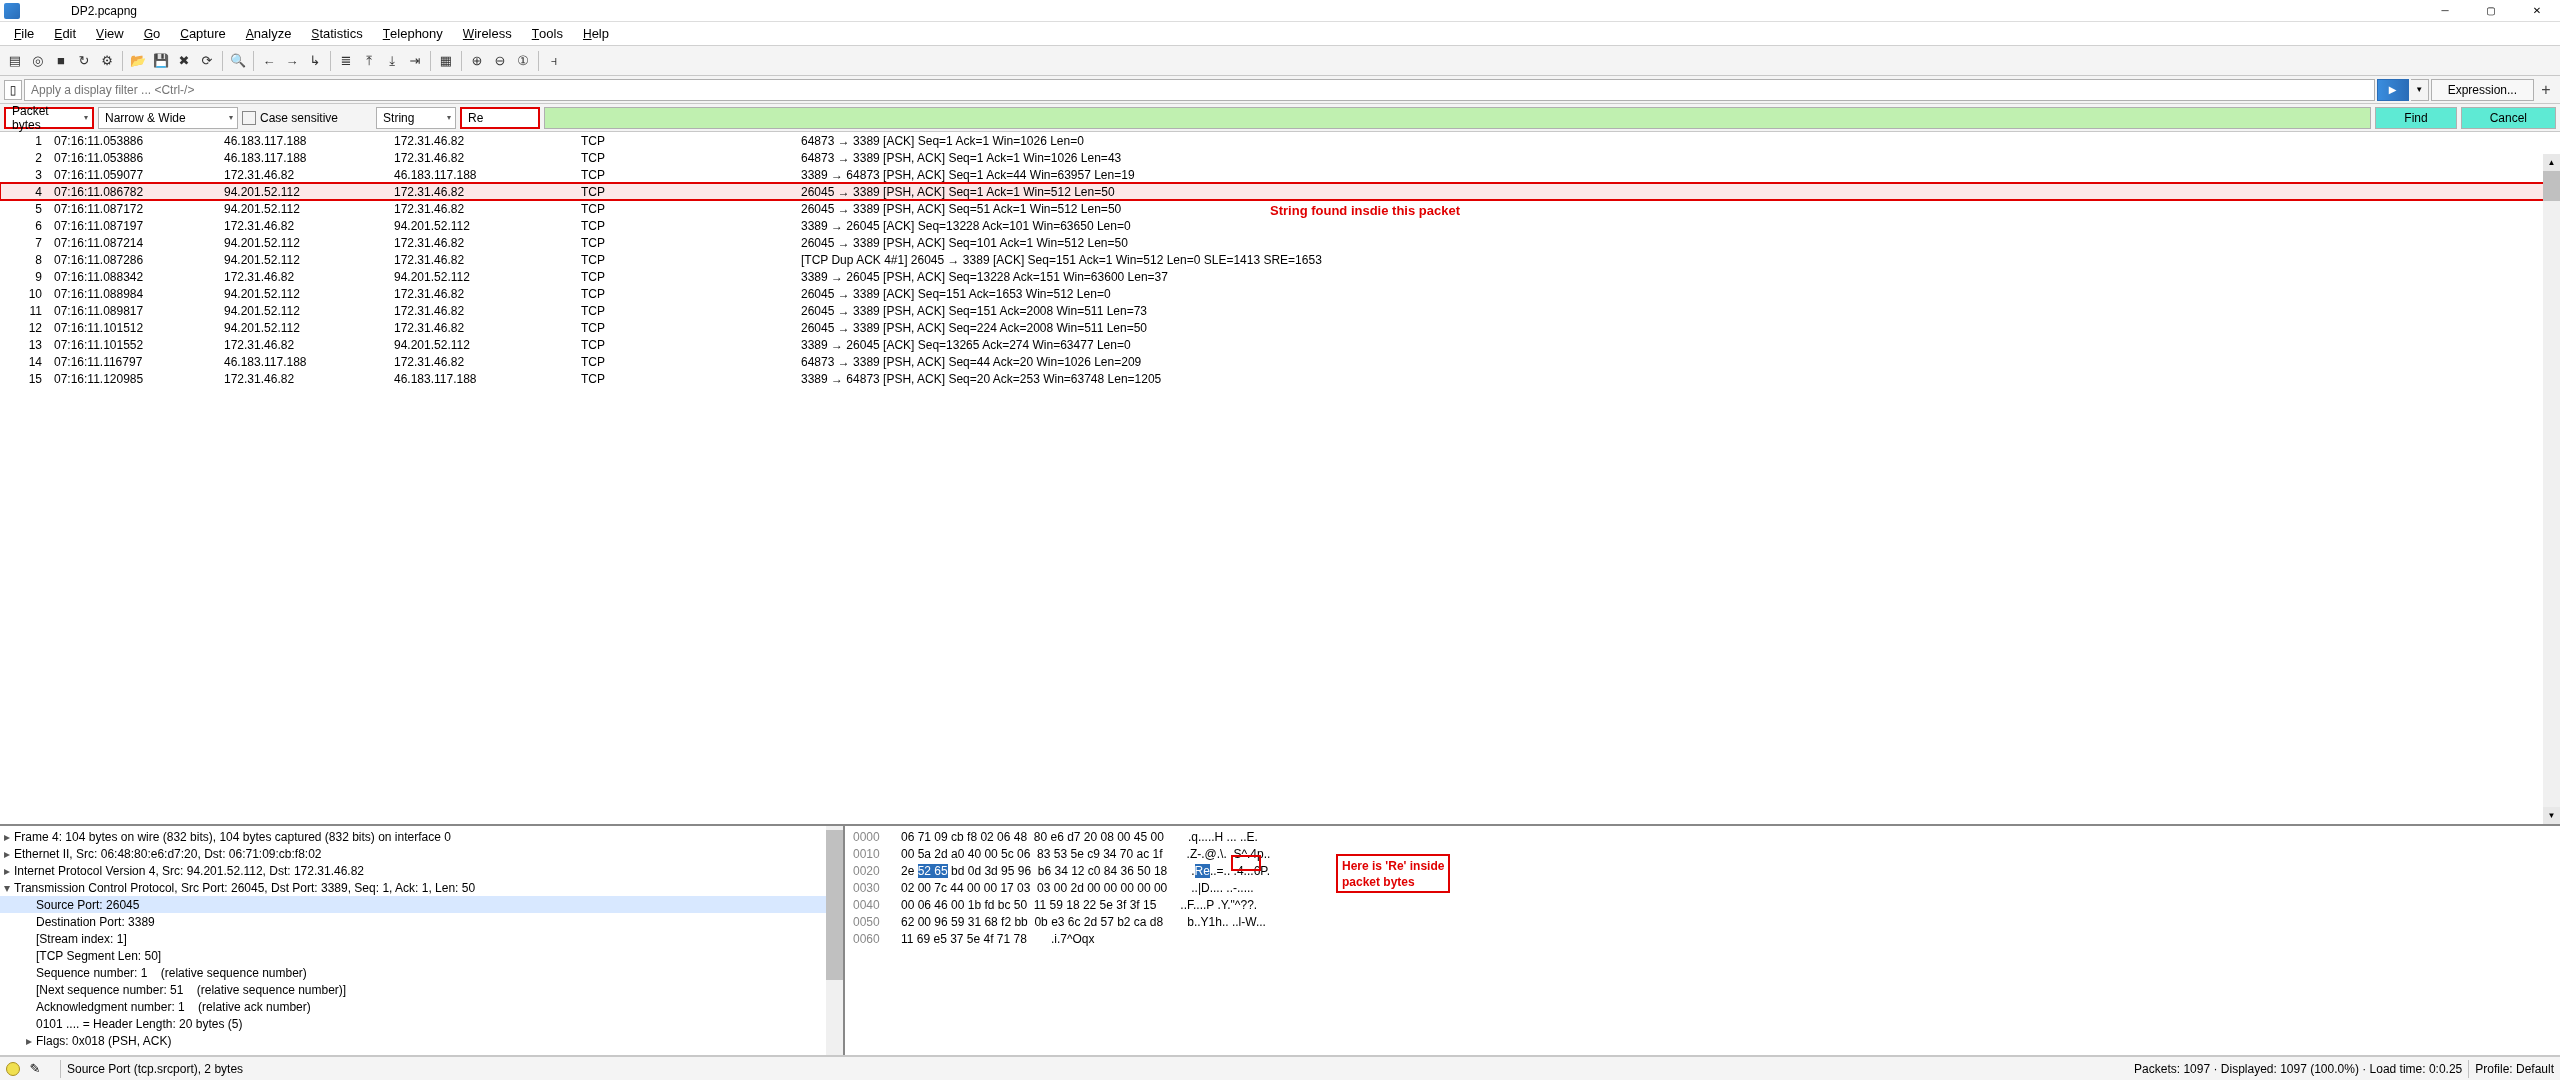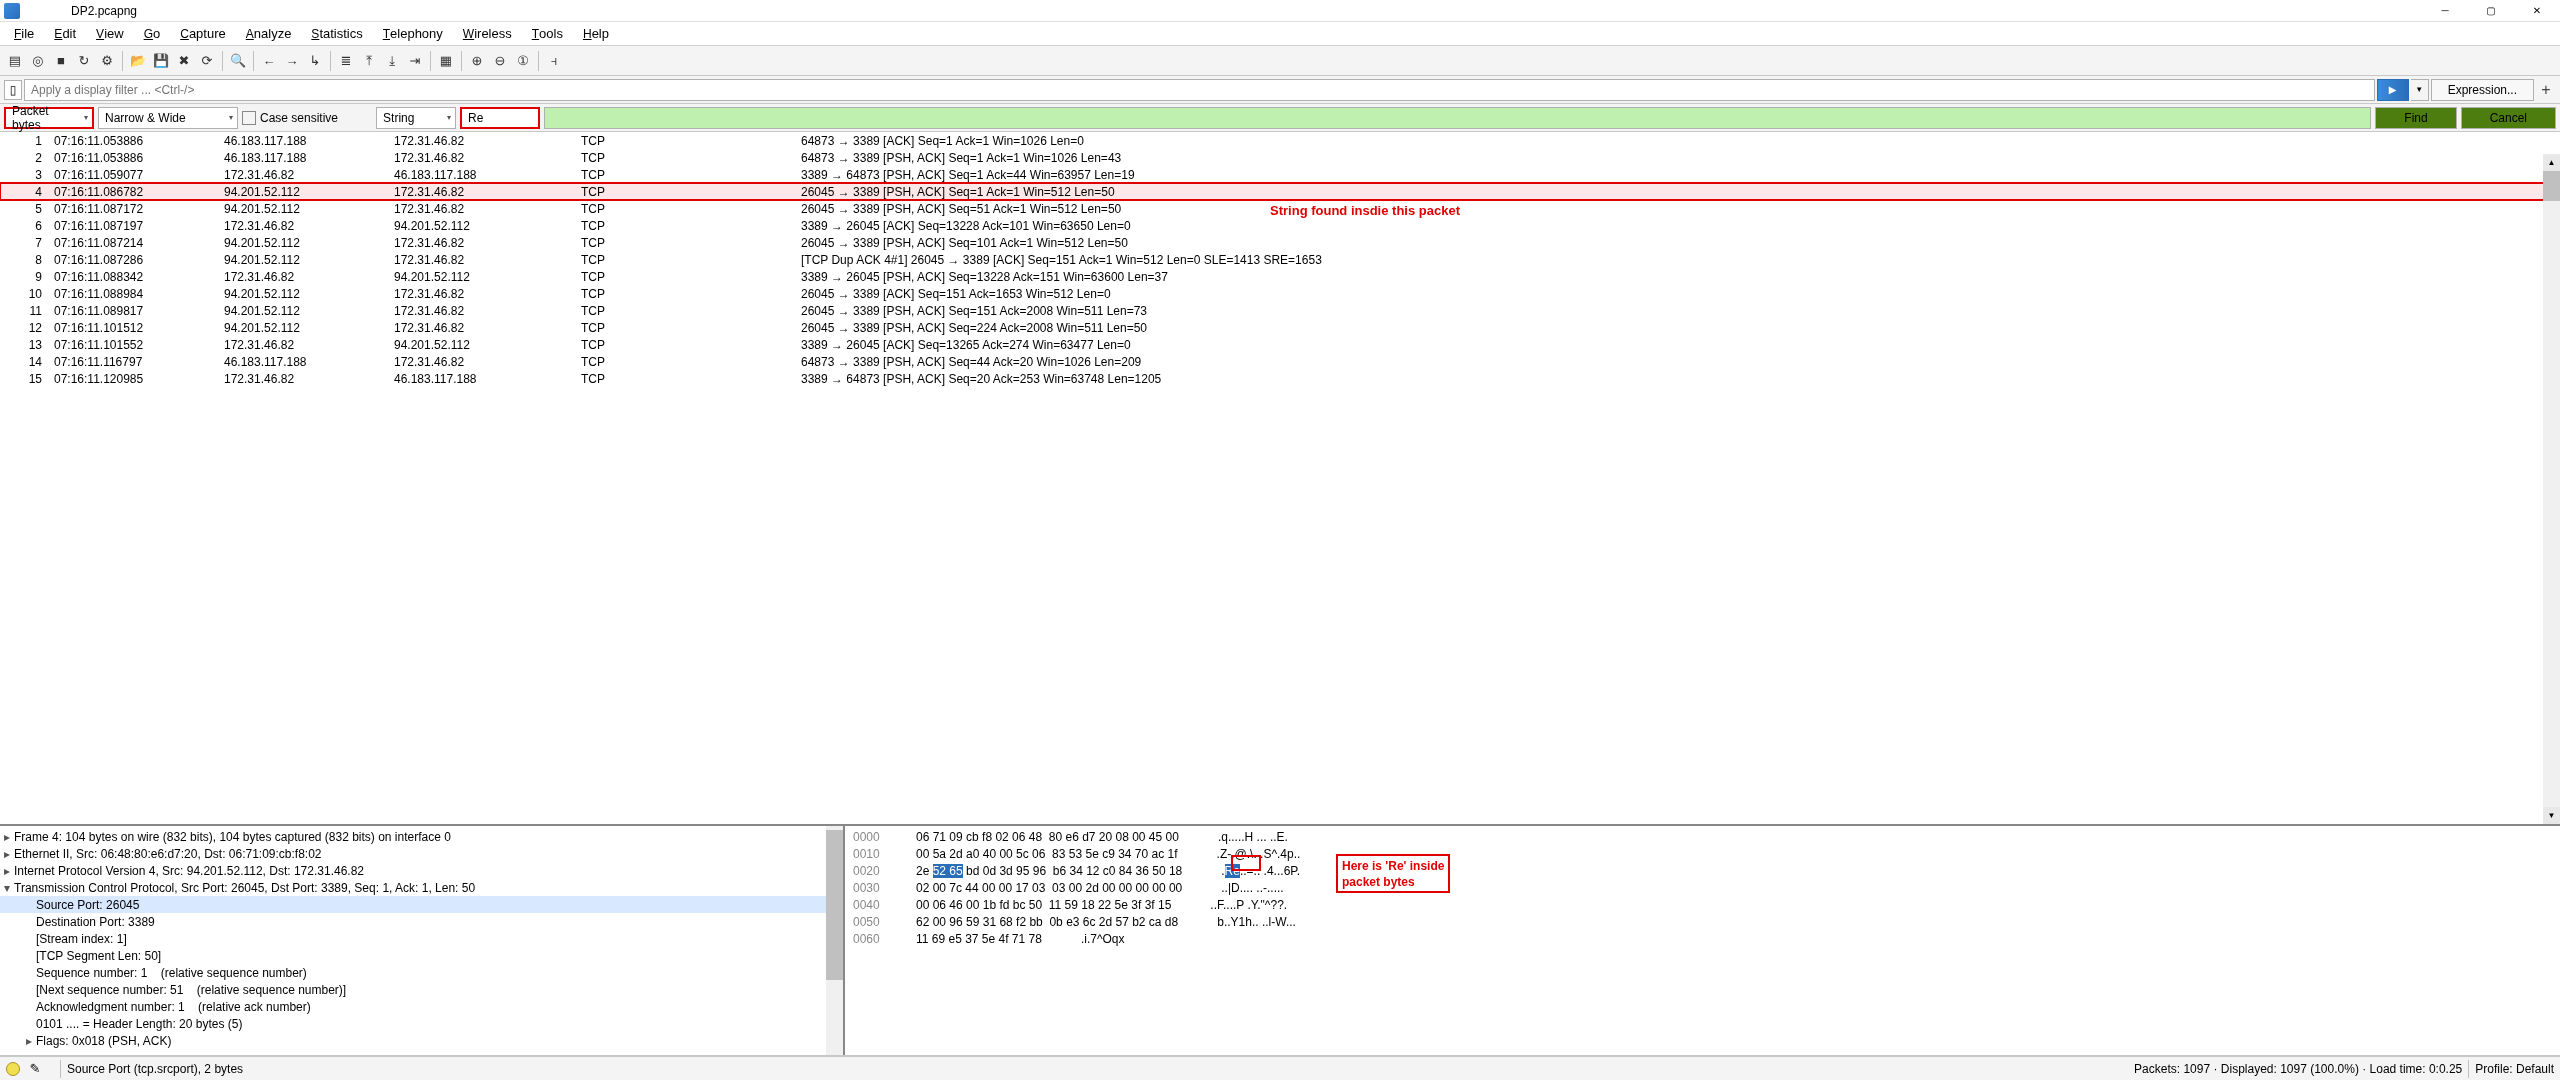--- a/index.html
+++ b/index.html
@@ -23,21 +23,21 @@
 .filter-expr { height:22px; padding:0 16px; border:1px solid #b0b0b0; background:#f8f8f8; font-size:12px; }
 .addbtn { width:20px; height:22px; display:flex; align-items:center; justify-content:center; font-size:16px; color:#444; }
 .searchbar { background:#f4f4f4; height:28px; display:flex; align-items:center; border-bottom:1px solid #c8c8c8; padding:2px 4px; gap:4px; }
 .search-dd { height:22px; border:1px solid #b0b0b0; padding:0 18px 0 6px; background:#fff; display:flex; align-items:center; position:relative; font-size:12px; }
 .search-dd.red-outline { border:2px solid #e00000; }
 .search-dd::after { content:"▾"; position:absolute; right:4px; font-size:8px; color:#555; }
 .chk { width:14px; height:14px; border:1px solid #888; margin-right:4px; }
 .chk-wrap { display:flex; align-items:center; font-size:12px; }
 .search-text { height:22px; border:2px solid #e00000; padding:0 6px; background:#fff; display:flex; align-items:center; width:80px; font-weight:normal; }
 .search-green { flex:1; height:22px; background:#c0f0b0; border:1px solid #b0b0b0; }
-.search-btn { height:22px; padding:0 28px; border:1px solid #b0b0b0; background:#4d7c0f; font-size:12px; }
+.search-btn { height:22px; padding:0 28px; border:1px solid #b0b0b0; background:#5eead4; font-size:12px; }
 .packetlist { flex:1; min-height:0; display:flex; flex-direction:column; border-bottom:2px solid #888; position:relative; }
 .pl-header { background:#fff; height:22px; display:flex; align-items:center; border-bottom:1px solid #c8c8c8; font-size:12px; position:relative; }
 .pl-header .col { padding:0 6px; border-right:1px solid transparent; }
 .pl-rows { flex:1; overflow-y:auto; position:relative; }
 .row { height:17px; display:flex; align-items:center; font-family:"Lucida Console",Consolas,monospace; font-size:12px; white-space:pre; position:relative; }
 .row .col { padding:0 6px; }
 .row.selected-border { outline:2px solid #e00000; outline-offset:-1px; background:#fce8e8; }
 .c-no { width:48px; text-align:right; }
 .c-time { width:170px; }
 .c-src { width:170px; }
@@ -50,21 +50,21 @@
 .scroll-v .thumb { background:#c0c0c0; height:30px; margin-top:0px; }
 .bottom-panes { height:230px; display:flex; border-bottom:1px solid #c8c8c8; }
 .details-pane { width:845px; border-right:2px solid #888; overflow-y:auto; font-family:"Lucida Console",Consolas,monospace; font-size:12px; position:relative; background:#fff; padding:2px 0; }
 .dline { display:flex; align-items:center; height:17px; white-space:pre; }
 .dline .triangle { width:14px; text-align:center; color:#555; }
 .dline.indent1 { padding-left:22px; }
 .dline.sel { background:#d8e8ff; }
 .scroll-d { position:absolute; right:0; top:0; bottom:0; width:17px; background:#f0f0f0; }
 .scroll-d .thumb2 { background:#c0c0c0; height:150px; margin-top:4px; }
 .bytes-pane { flex:1; font-family:"Lucida Console",Consolas,monospace; font-size:12px; padding:4px 8px; background:#fff; position:relative; }
-.bline { display:flex; height:17px; white-space:pre;gap:15px; }
+.bline { display:flex; height:17px; white-space:pre; }
 .off { color:#888; width:48px; }
 .hex { }
 .ascii { margin-left:24px; }
 .hl { background:#2a6db8; color:#fff; }
 .annot-bytes { position:absolute; left:491px; top:28px; border:2px solid #e00000; padding:2px 4px; color:#e00000; font-weight:bold; font-size:13px; background:#fff; line-height:1.2; }
 .annot-bytes-box { position:absolute; left:386px; top:29px; width:30px; height:16px; border:2px solid #e00000; pointer-events:none; }
 .statusbar { height:24px; background:#f4f4f4; display:flex; align-items:center; padding:0 6px; border-top:1px solid #c8c8c8; }
 .status-circle { width:14px; height:14px; border-radius:50%; background:#f0e050; border:1px solid #aa9020; margin-right:6px; }
 .status-pencil { width:18px; height:18px; margin-right:10px; display:flex; align-items:center; justify-content:center; font-size:13px;}
 .status-sep { width:1px; height:18px; background:#c0c0c0; margin:0 6px; }

